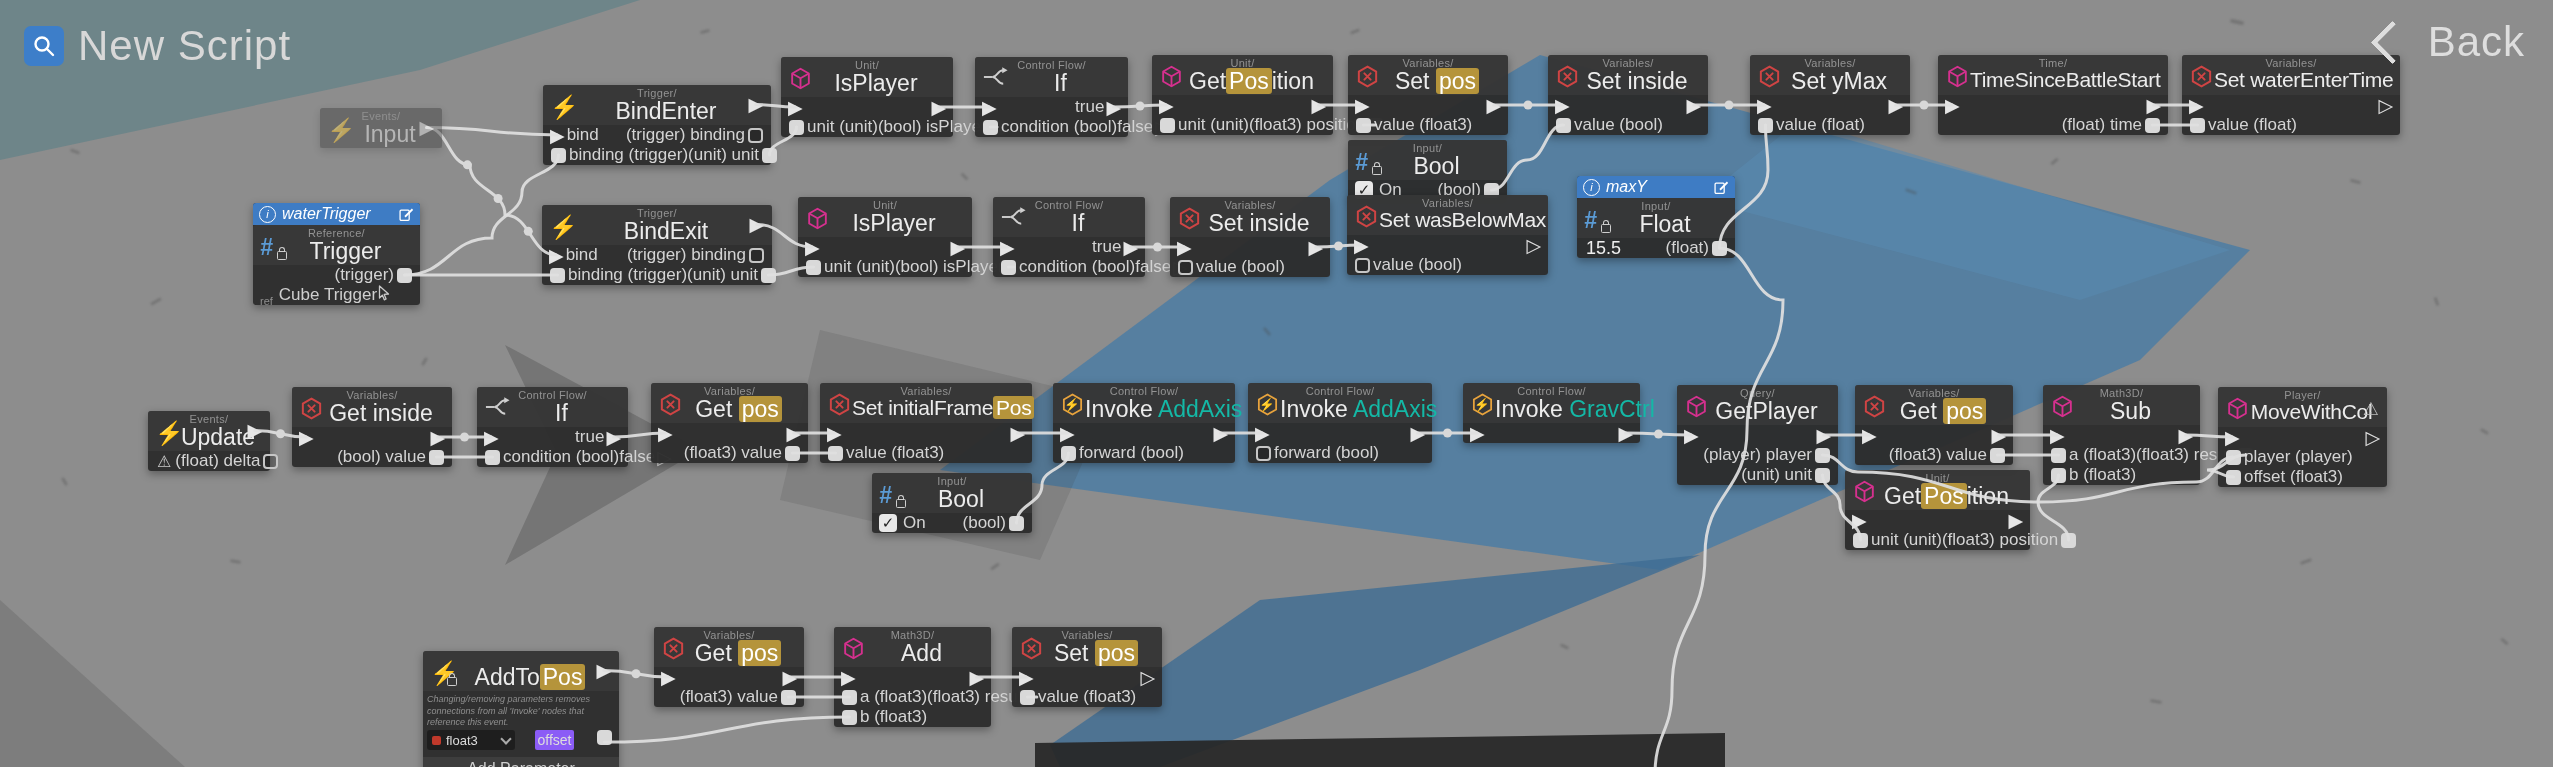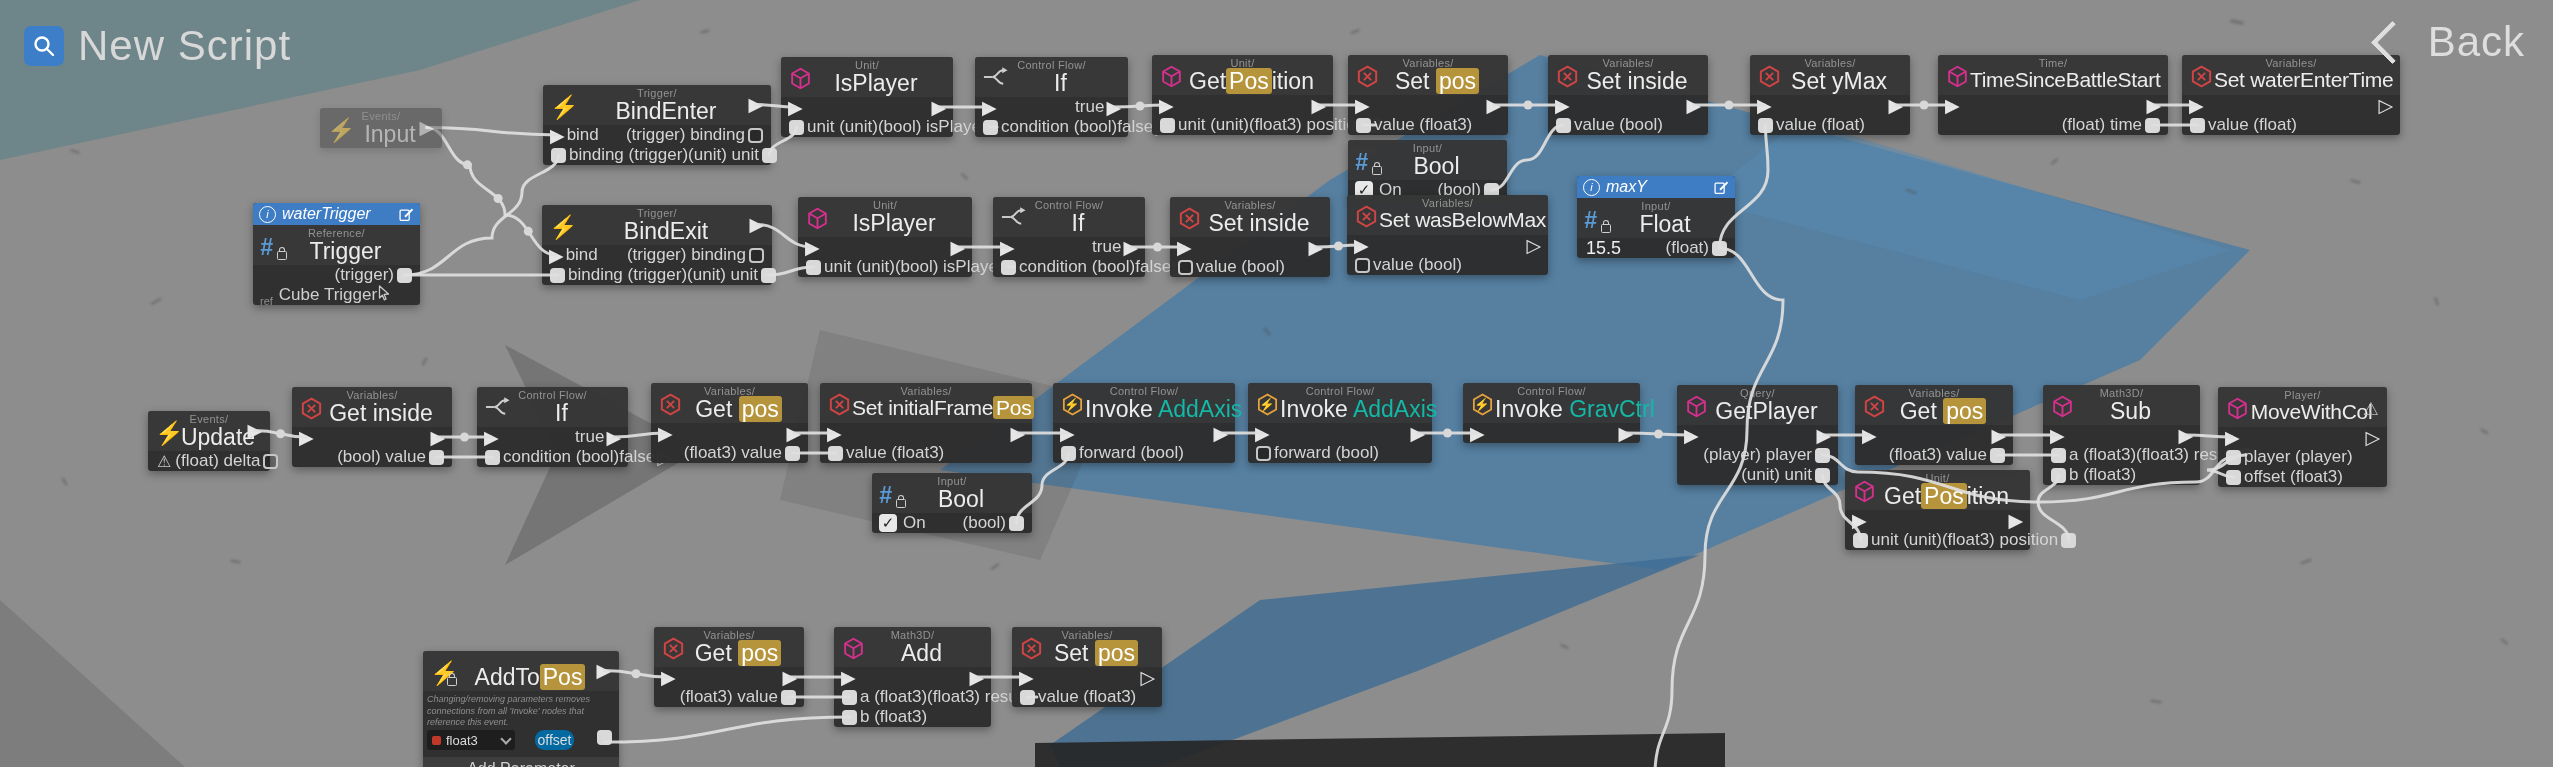--- a/index.html
+++ b/index.html
@@ -51,21 +51,21 @@
   .refp{font-size:11px;color:#8f8f8f;margin:12px 6px 0 2px;}
   .reflbl{font-size:17px;color:#cfcfcf;flex:1;}
   .hl{background:#b5943b;color:#fff;border-radius:3px;padding:0 3px;}
   .dim{color:#14b8a6;}
   .warnico{color:#c9c9c9;font-size:16px;margin:0 4px;}
   .nnote{font-size:9px;font-style:italic;color:#8f8f8f;padding:3px 4px 1px;line-height:1.3;width:184px;white-space:normal;}
   .paramrow{display:flex;align-items:flex-start;height:24px;padding:0 4px;gap:20px;}
   .pbox{display:flex;align-items:center;background:#1e1e1e;border-radius:3px;height:20px;padding:0 5px;font-size:13px;color:#ddd;gap:5px;flex:none;width:78px;}
   .pdot{width:9px;height:9px;background:#c0392b;border-radius:2px;flex:none;}
   .pchev{width:6px;height:6px;border-right:2px solid #aaa;border-bottom:2px solid #aaa;transform:rotate(45deg);margin:-3px 0 0 auto;flex:none;}
-  .pname{flex:1;background:#0369a1;border-radius:9px;height:20px;font-size:14px;color:#ddd;text-align:center;line-height:20px;}
+  .pname{flex:1;background:#8b5cf6;border-radius:2px;height:20px;font-size:14px;color:#ddd;text-align:center;line-height:20px;}
   .nfoot{height:24px;background:rgba(82,82,82,.4);border-radius:0 0 3px 3px;text-align:center;font-size:16px;color:#cfcfcf;line-height:24px;margin-top:3px;}
 
   
   .titlebar{position:absolute;left:24px;top:22px;display:flex;align-items:center;gap:14px;z-index:50;}
   .search-badge{width:40px;height:40px;background:#3d7ec9;border-radius:7px;display:flex;align-items:center;justify-content:center;}
   .apptitle{font-size:42px;color:#d8d8d8;letter-spacing:1px;}
   .backbtn{position:absolute;right:28px;top:18px;display:flex;align-items:center;gap:20px;z-index:50;}
   .backchev{width:26px;height:26px;border-left:5px solid #dedede;border-bottom:5px solid #dedede;transform:rotate(45deg);border-radius:2px;}
   .backlbl{font-size:42px;color:#dedede;letter-spacing:1px;}
   .searchpanel{position:absolute;left:28px;top:86px;width:464px;height:92px;background:rgba(38,38,38,.93);border-radius:4px;z-index:40;box-shadow:0 3px 9px rgba(0,0,0,.3);}

